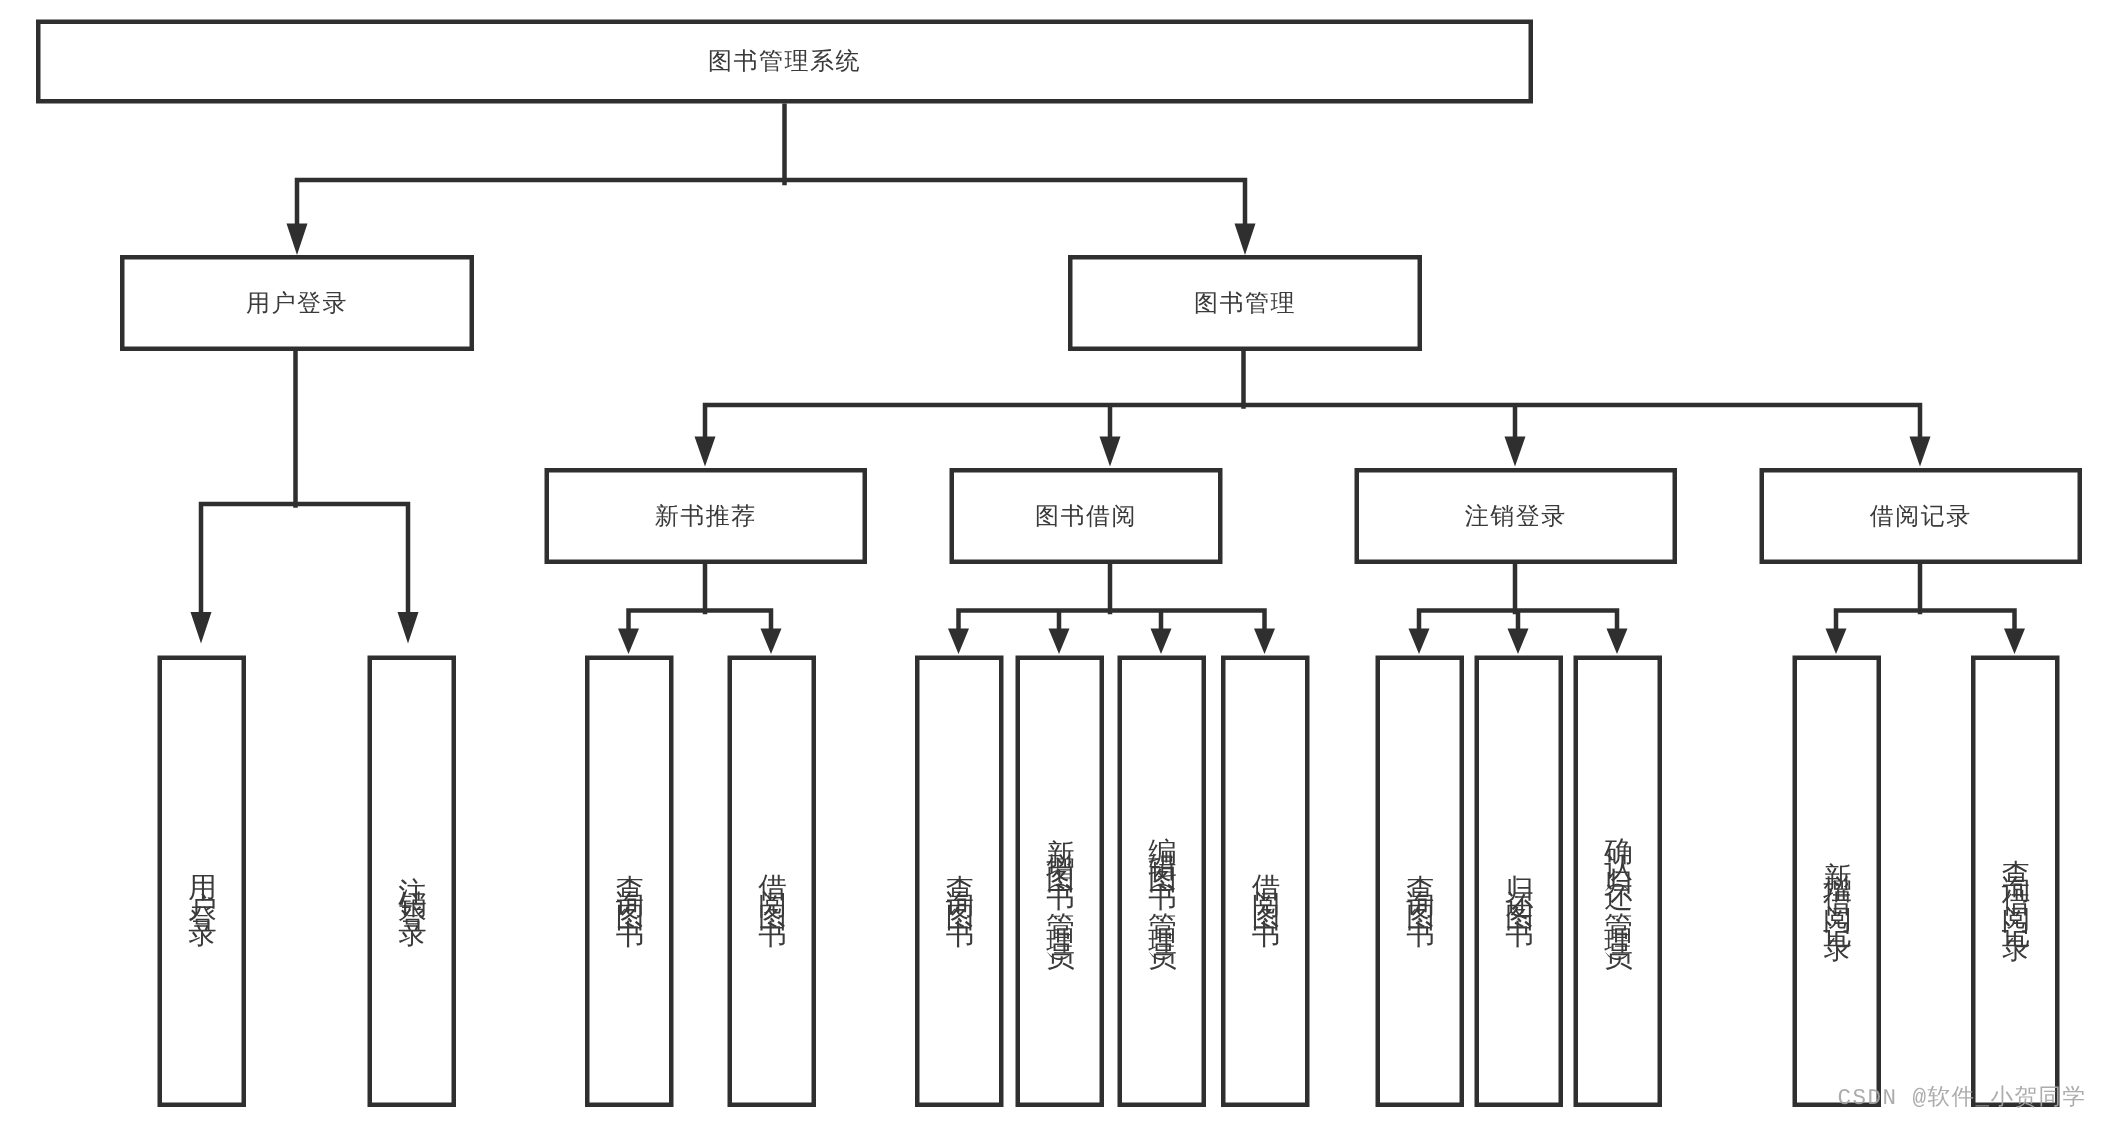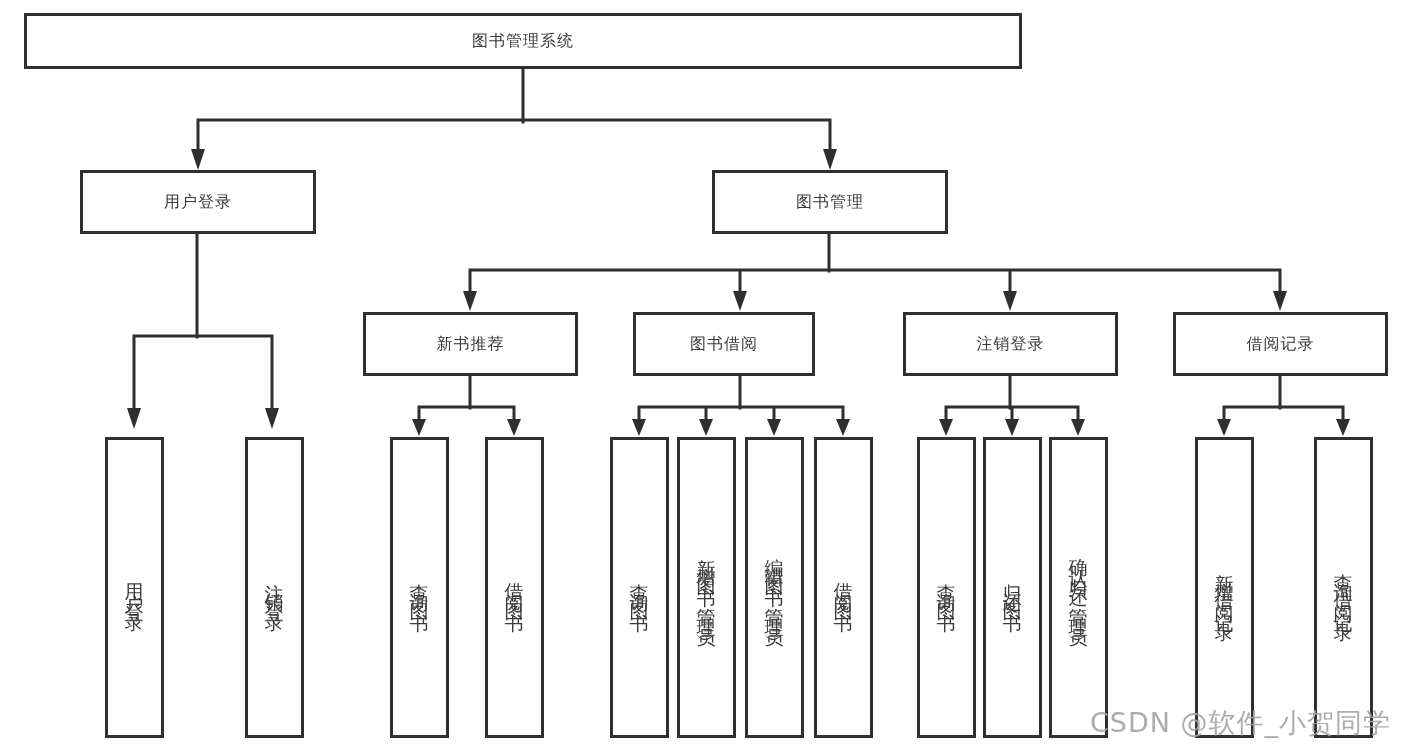--- a/index.html
+++ b/index.html
@@ -36,25 +36,26 @@
     text-orientation: mixed;
     font-size: 19px;
     letter-spacing: 10px;
     line-height: 1;
     white-space: nowrap;
   }
   .watermark {
     position: absolute;
     right: 14px;
     bottom: 6px;
-    font-size: 27px;
+    font-size: 15px;
     color: rgba(165,165,165,0.92);
     letter-spacing: 1px;
     white-space: nowrap;
     pointer-events: none;
+    font-family: Liberation Mono, monospace;
   }
 </style>
 </head>
 <body>
 
 <div class="canvas">
 
   <svg class="connectors" width="1405" height="747" viewBox="0 0 1405 747" aria-hidden="true">
     <path fill="none" stroke="#2f2f2f" stroke-width="3" stroke-linecap="square" d="M523 68 V122
              M198 120 H830

